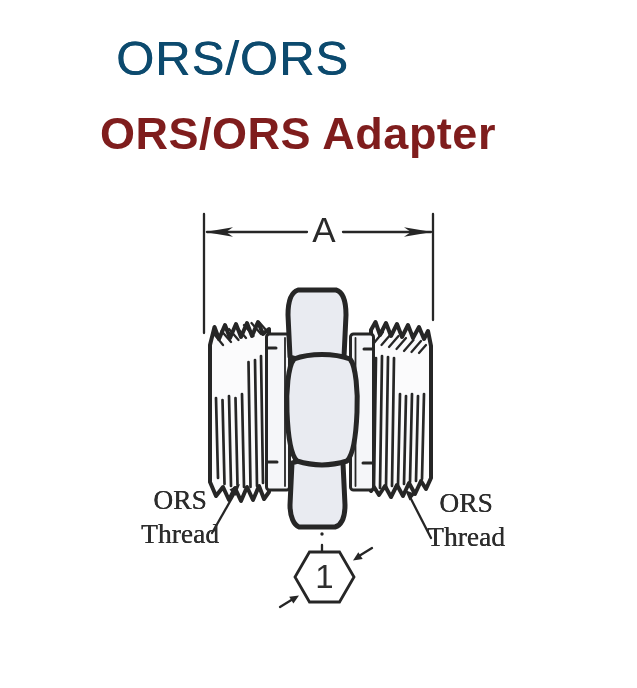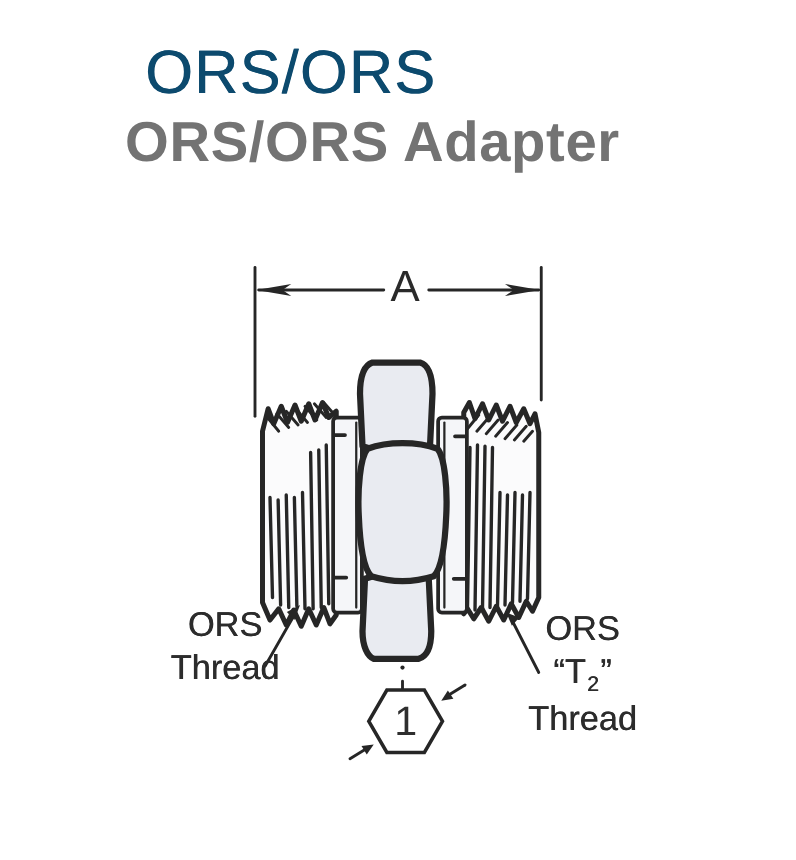--- a/index.html
+++ b/index.html
@@ -17,32 +17,33 @@
     color:#2b2b2b;
   }
   .abs{position:absolute;}
   .page-title{
     left:116px;top:30px;
     font-size:49px;font-weight:400;letter-spacing:1px;color:#0c4a6e;
     text-shadow:0.5px 0 0 currentColor;
     white-space:nowrap;
   }
   .page-subtitle{
-    left:100px;top:88px;
-    font-size:45px;font-weight:700;letter-spacing:0.5px;color:#737373;
+    left:100px;top:108px;
+    font-size:45px;font-weight:700;letter-spacing:0.5px;color:#7f1d1d;
     white-space:nowrap;
   }
   .dim-a{
     left:302px;top:210px;width:44px;text-align:center;
     font-size:35px;color:#2a2a2a;
   }
   .thread-label{
     width:108px;text-align:center;
     font-size:27.5px;line-height:34px;color:#2c2c2c;
     text-shadow:0.3px 0 0 currentColor;
+    font-family:Liberation Serif, serif;
   }
   .thread-label.left{left:126px;top:483px;}
   .thread-label.right{left:412px;top:486px;}
   .tsub{font-size:17px;position:relative;top:7px;margin:0 1px;}
   .balloon-num{
     left:295px;top:556px;width:59px;height:42px;line-height:42px;
     text-align:center;font-size:33px;color:#2e2e2e;
   }
   svg.drawing{left:0;top:0;}
   .oln{fill:var(--thread_fill);stroke:var(--ink);stroke-width:4;stroke-linejoin:round;}
@@ -138,19 +139,18 @@
 
   <div class="abs dim-a">A</div>
 
   <div class="abs thread-label left">
     <div>ORS</div>
     <div>Thread</div>
   </div>
 
   <div class="abs thread-label right">
     <div>ORS</div>
-    <div><span>“</span><span>T</span><span class="tsub">2</span><span>”</span></div>
     <div>Thread</div>
   </div>
 
   <div class="abs balloon-num">1</div>
 
 </div>
 
 </body></html>

